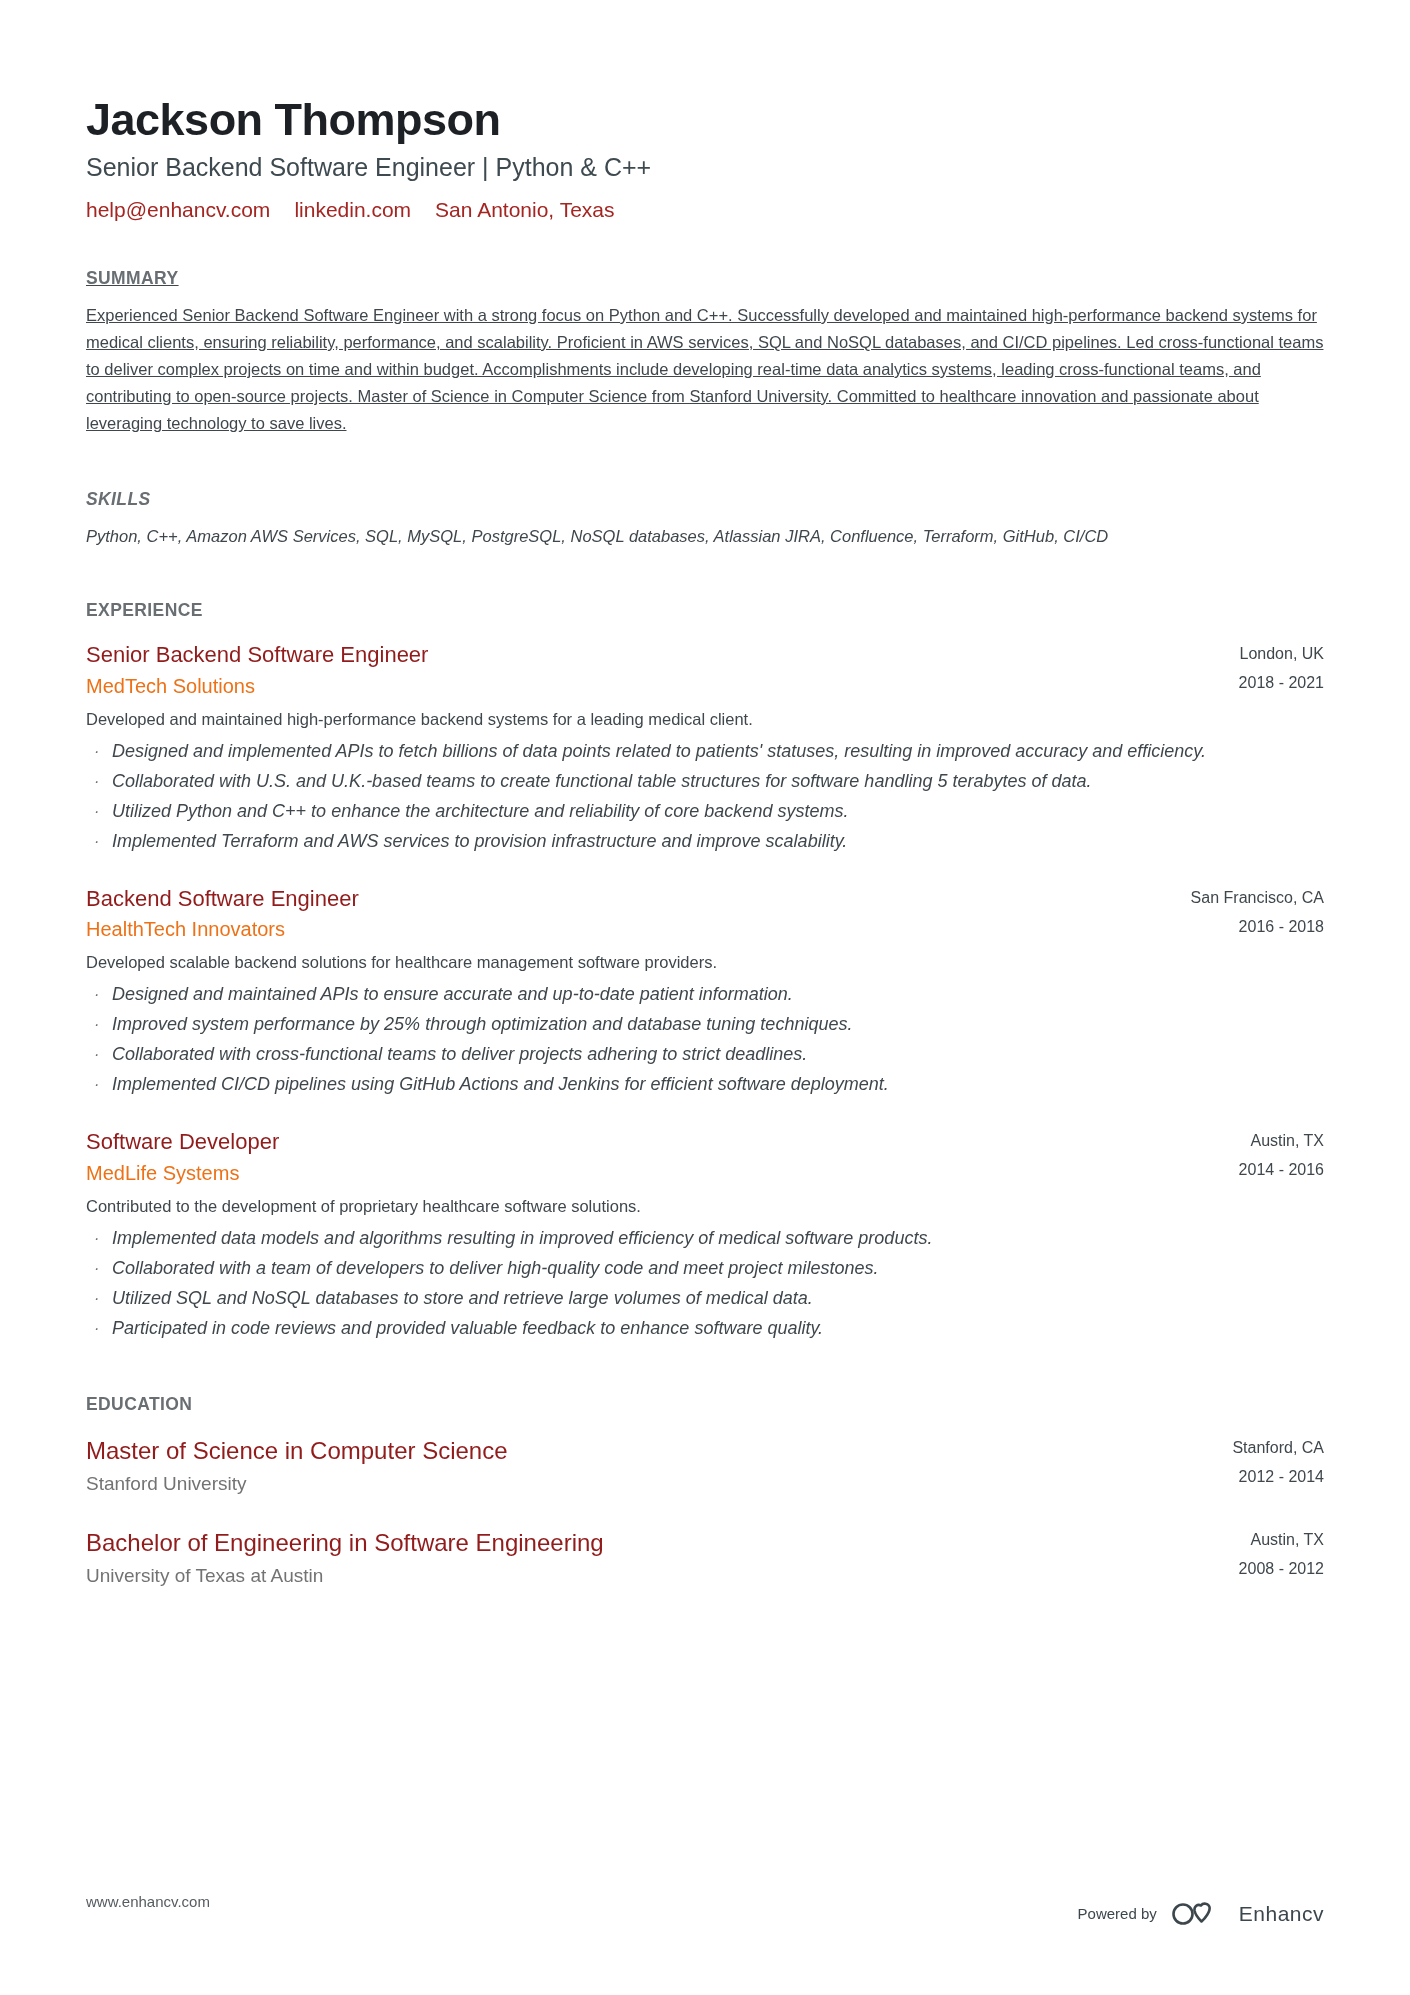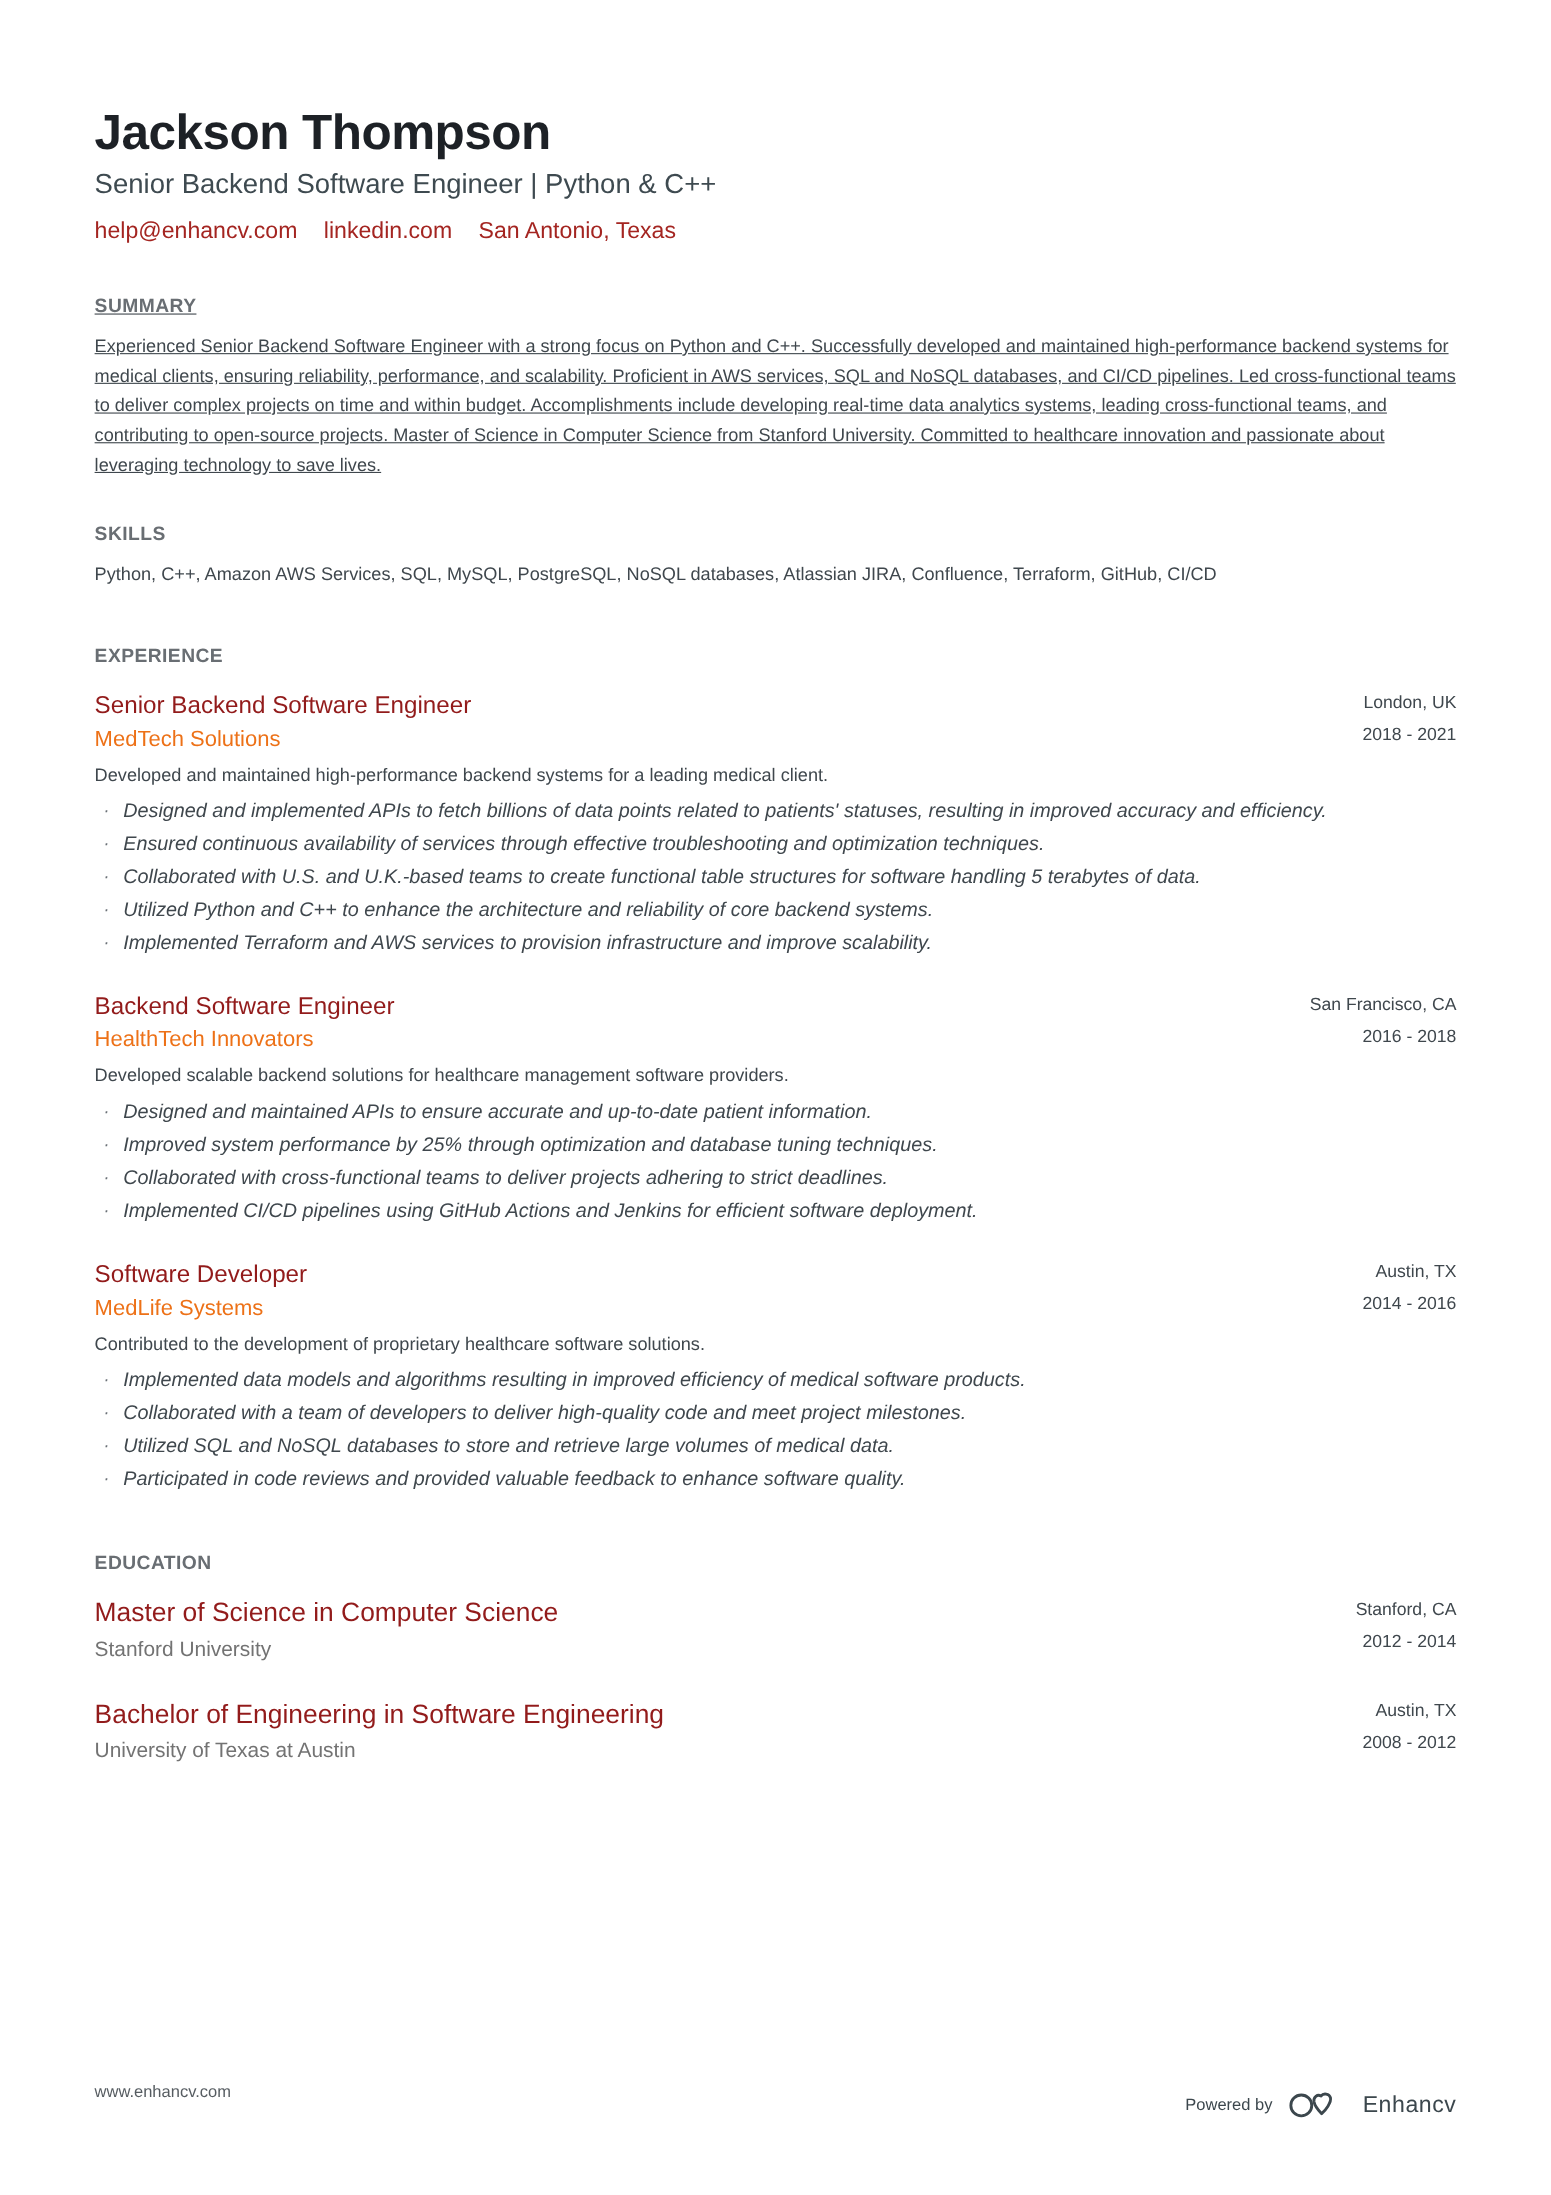--- a/index.html
+++ b/index.html
@@ -50,21 +50,21 @@
     color: var(--heading-gray, #696e73);
     text-transform: uppercase;
   }
   .summary-section { margin-top: 46px; text-decoration: underline; }
   .summary-text {
     margin-top: 13px;
     font-size: 16.5px;
     line-height: 27px;
     color: var(--body, #3f474d);
   }
-  .skills-section { margin-top: 38px; }
+  .skills-section { margin-top: 52px; font-style: italic; }
   .skills-text {
     margin-top: 13px;
     font-size: 16.5px;
     line-height: 27px;
     color: var(--body, #3f474d);
   }
   .experience-section { margin-top: 50px; }
   .education-section { margin-top: 52px; }
   
   .entry { margin-top: 20px; }
@@ -199,21 +199,20 @@
           <div class="company">MedTech Solutions</div>
         </div>
         <div class="entry-meta">
           <span>London, UK</span>
           <span>2018 - 2021</span>
         </div>
       </div>
       <p class="job-desc">Developed and maintained high-performance backend systems for a leading medical client.</p>
       <ul class="bullets">
         <li><span class="marker"></span><span>Designed and implemented APIs to fetch billions of data points related to patients' statuses, resulting in improved accuracy and efficiency.</span></li>
-        <li><span class="marker"></span><span>Ensured continuous availability of services through effective troubleshooting and optimization techniques.</span></li>
         <li><span class="marker"></span><span>Collaborated with U.S. and U.K.-based teams to create functional table structures for software handling 5 terabytes of data.</span></li>
         <li><span class="marker"></span><span>Utilized Python and C++ to enhance the architecture and reliability of core backend systems.</span></li>
         <li><span class="marker"></span><span>Implemented Terraform and AWS services to provision infrastructure and improve scalability.</span></li>
       </ul>
     </article>
 
     <article class="entry">
       <div class="entry-head">
         <div class="entry-left">
           <h3 class="job-title">Backend Software Engineer</h3>

